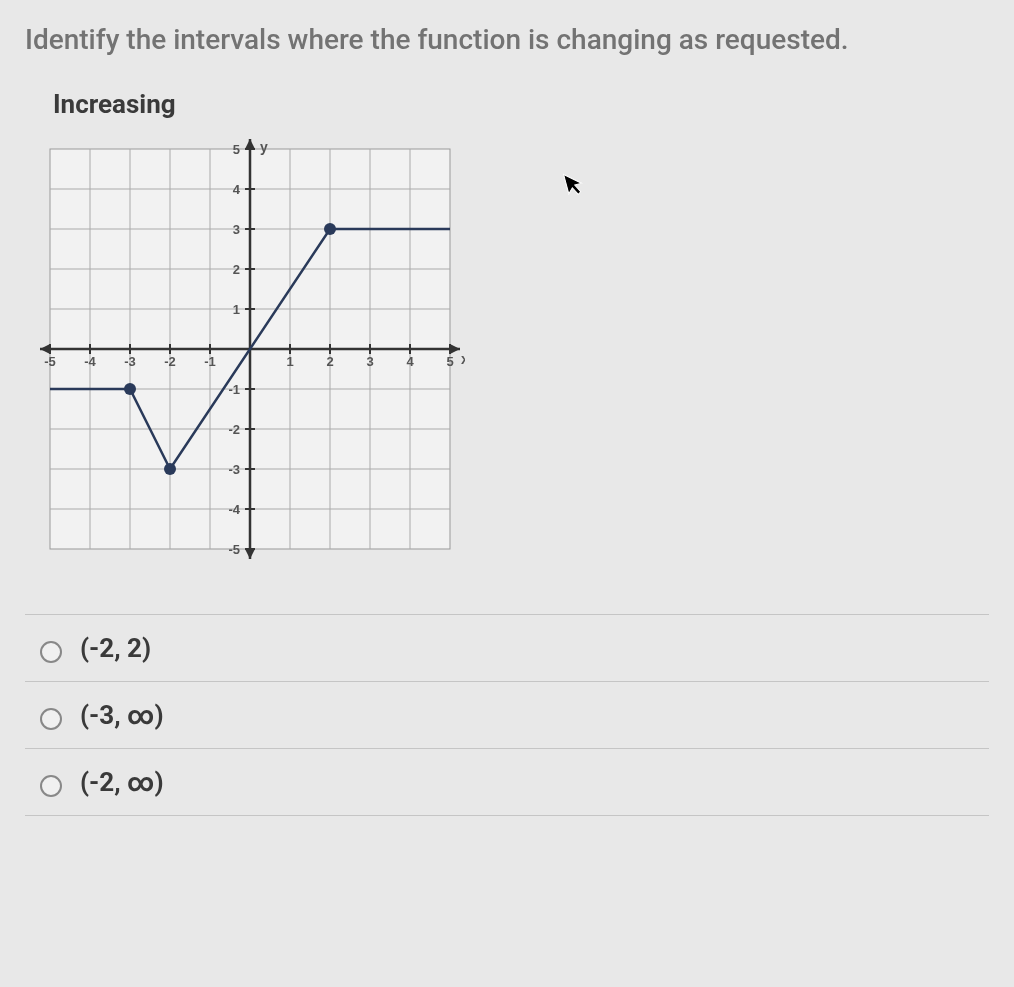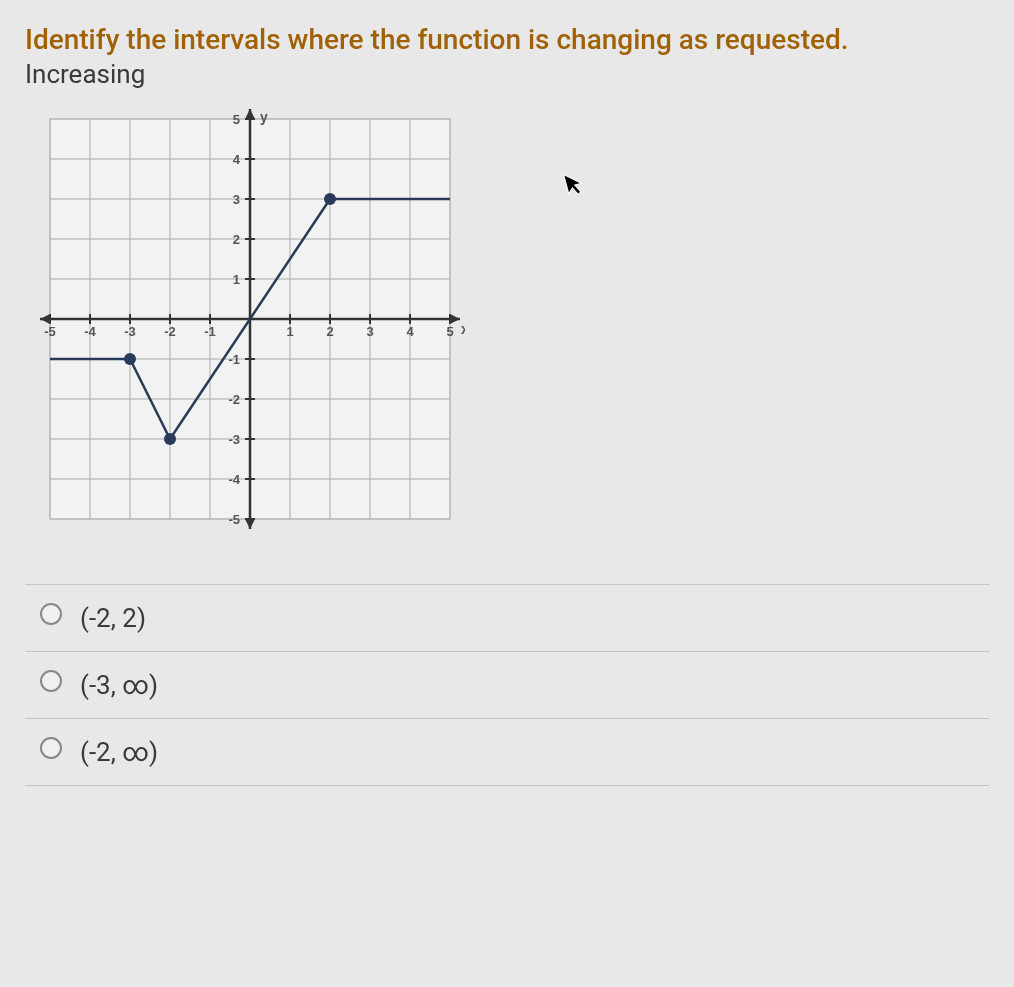--- a/index.html
+++ b/index.html
@@ -11,44 +11,47 @@
       font-family: -apple-system, BlinkMacSystemFont, "Segoe UI", Roboto, sans-serif;
       background: #e8e8e8;
       width: 1014px;
       height: 987px;
       padding: 20px 25px;
       position: relative;
     }
     .question-title {
       font-size: 28px;
       font-weight: 500;
-      color: #a16207;
+      color: #737373;
+      margin-bottom: 30px;
       line-height: 1.4;
     }
     .question-subtitle {
       font-size: 26px;
-      font-weight: 400;
+      font-weight: 700;
       color: #3a3a3a;
       margin-bottom: 15px;
+      margin-left: 28px;
     }
     .chart-container {
       width: 430px;
       height: 430px;
       margin-bottom: 50px;
       margin-left: 10px;
     }
     .options-container {
       margin-top: 30px;
     }
     .option-row {
       display: flex;
-      align-items: flex-start;
+      align-items: flex-end;
       padding: 18px 15px;
       border-top: 1px solid #c5c5c5;
       cursor: pointer;
+      font-weight: bold;
     }
     .option-row:last-child {
       border-bottom: 1px solid #c5c5c5;
     }
     .radio-circle {
       width: 22px;
       height: 22px;
       border: 2px solid #888;
       border-radius: 50%;
       margin-right: 18px;

